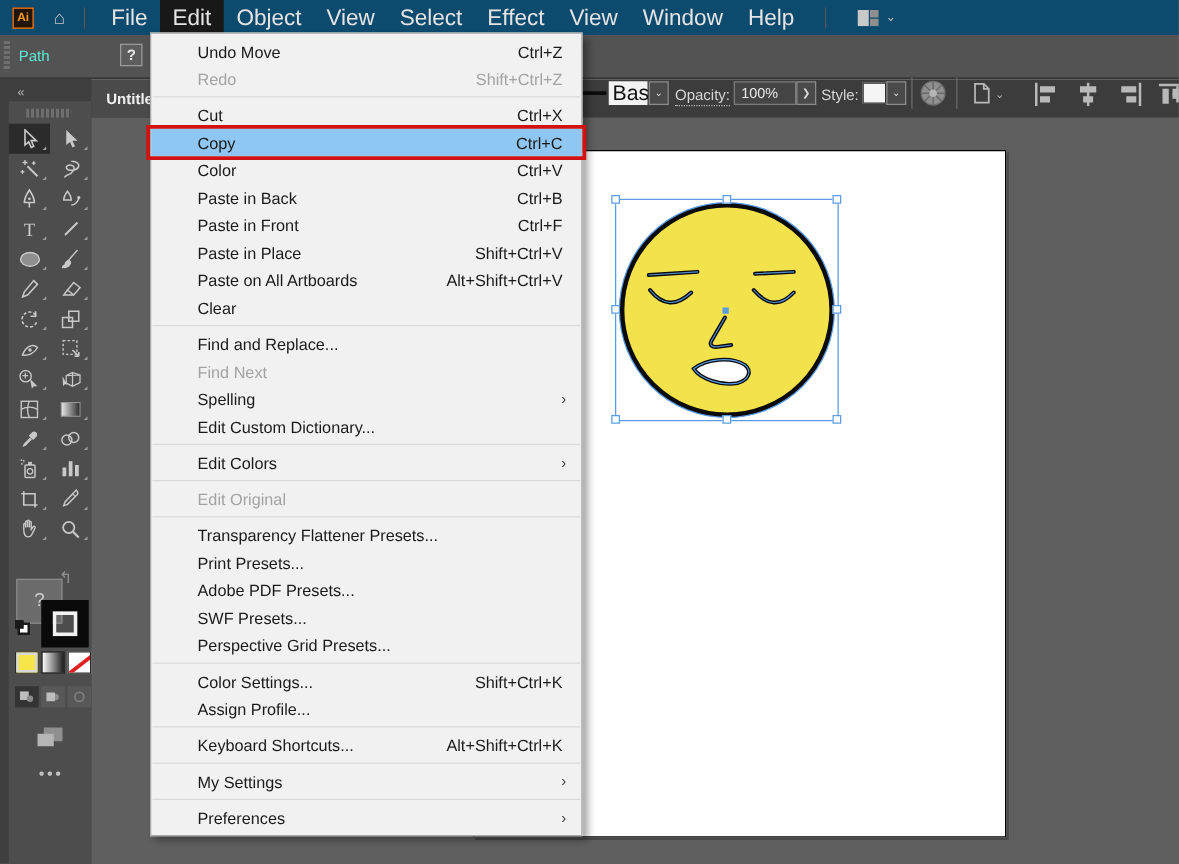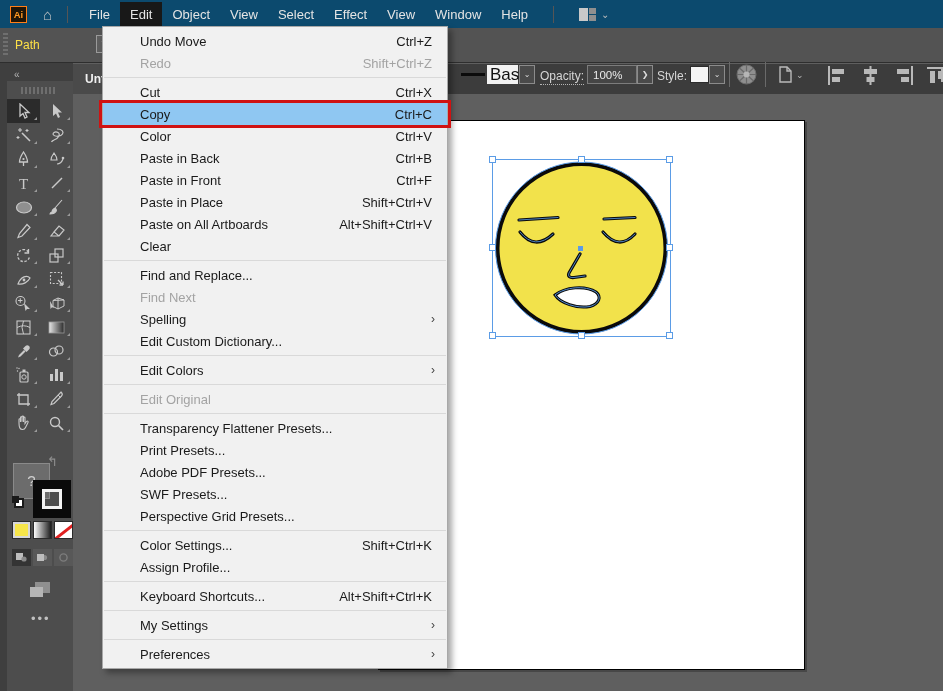--- a/index.html
+++ b/index.html
@@ -8,32 +8,32 @@
   #app { position:relative; width:943px; height:691px; }
 
   
   #menubar { position:absolute; left:0; top:0; width:943px; height:28px;
     background:#0c4a6e; display:flex; align-items:center; z-index:5; }
   #ai-logo { width:17px; height:17px; margin-left:10px; border:1.5px solid #ff7f18;
     background:#201507; color:#ff9a23; font-weight:bold; font-size:9.5px;
     display:flex; align-items:center; justify-content:center; }
   #home-icon { margin-left:16px; color:#c7c7c7; font-size:15px; line-height:1; }
   .mb-divider { width:1px; height:17px; background:#555; margin:0 11px 0 15px; }
-  .mb-item { color:#e4e4e4; font-size:13px; padding:5px 10px; cursor:default; }
+  .mb-item { color:#e4e4e4; font-size:18px; padding:5px 10px; cursor:default; }
   .mb-item.active { background:#181818; }
   #ws-switcher { margin-left:14px; display:flex; align-items:center; gap:5px; color:#bdbdbd; }
   #ws-switcher svg { display:block; }
   #ws-chev { font-size:10px; color:#bdbdbd; }
 
   
   #controlbar { position:absolute; left:0; top:28px; width:943px; height:35px;
     background:#535353; border-bottom:1px solid #2e2e2e; z-index:4; color:#d6d6d6; font-size:12px; }
   #cb-grip { position:absolute; left:3px; top:5px; width:5px; height:24px;
     background:repeating-linear-gradient(to bottom,#6f6f6f 0 2px,transparent 2px 4px); }
-  #cb-path { position:absolute; left:15px; top:10px; color:#fde047; }
+  #cb-path { position:absolute; left:15px; top:10px; color:#5eead4; }
   #cb-help { position:absolute; left:96px; top:7px; width:18px; height:18px;
     border:1px solid #9a9a9a; background:#5d5d5d; color:#e8e8e8; font-weight:bold;
     font-size:12px; text-align:center; line-height:17px; }
   #cb-strokeline { position:absolute; left:461px; top:45px; width:24px; height:3px; background:#0b0b0b; }
   #cb-basic { position:absolute; left:487px; top:37px; width:31px; height:19px; background:#f2f2f2;
     color:#111; font-size:17px; line-height:19px; padding-left:3px; }
   .chev-btn { position:absolute; width:16px; height:19px; background:#4a4a4a; border:1px solid #8b8b8b;
     color:#dcdcdc; font-size:8px; text-align:center; line-height:18px; }
   #cb-basic-chev { left:519px; top:37px; }
   #cb-opacity-label { position:absolute; left:540px; top:41px; border-bottom:1px dotted #b5b5b5; padding-bottom:1px; }
@@ -91,21 +91,21 @@
   #cs-none { background:#fff; position:relative; overflow:hidden; }
   #cs-none:after { content:""; position:absolute; left:-4px; top:7px; width:30px; height:3px;
     background:#e02020; transform:rotate(-38deg); }
   #mode-row { top:468px; }
   .mode-btn { width:19px; height:17px; background:#585858; display:flex; align-items:center; justify-content:center; }
   .mode-btn.active { background:#343434; }
   #screen-mode { position:absolute; left:22px; top:500px; }
   #more-dots { position:absolute; left:24px; top:530px; color:#c0c0c0; font-size:13px; letter-spacing:2px; }
 
   
-  #edit-menu { position:absolute; left:102px; top:26px; width:346px; background:#f1f1f1;
+  #edit-menu { position:absolute; left:120px; top:26px; width:346px; background:#f1f1f1;
     border:1px solid #a8a8a8; box-shadow:4px 4px 6px rgba(0,0,0,.35); z-index:10;
     padding:3px 0; font-size:13px; color:#1a1a1a; }
   .menu-item { position:relative; height:22px; display:flex; align-items:center;
     padding:0 15px 0 37px; }
   .menu-item .label { flex:1; white-space:nowrap; }
   .menu-item .shortcut { white-space:nowrap; }
   .menu-item .subarrow { position:absolute; right:12px; font-size:12px; color:#444; }
   .menu-item.disabled { color:#a3a3a3; }
   .menu-item.highlighted { background:#8fc7f2; }
   .menu-sep { height:1px; background:#d9d9d9; margin:3px 1px; }

